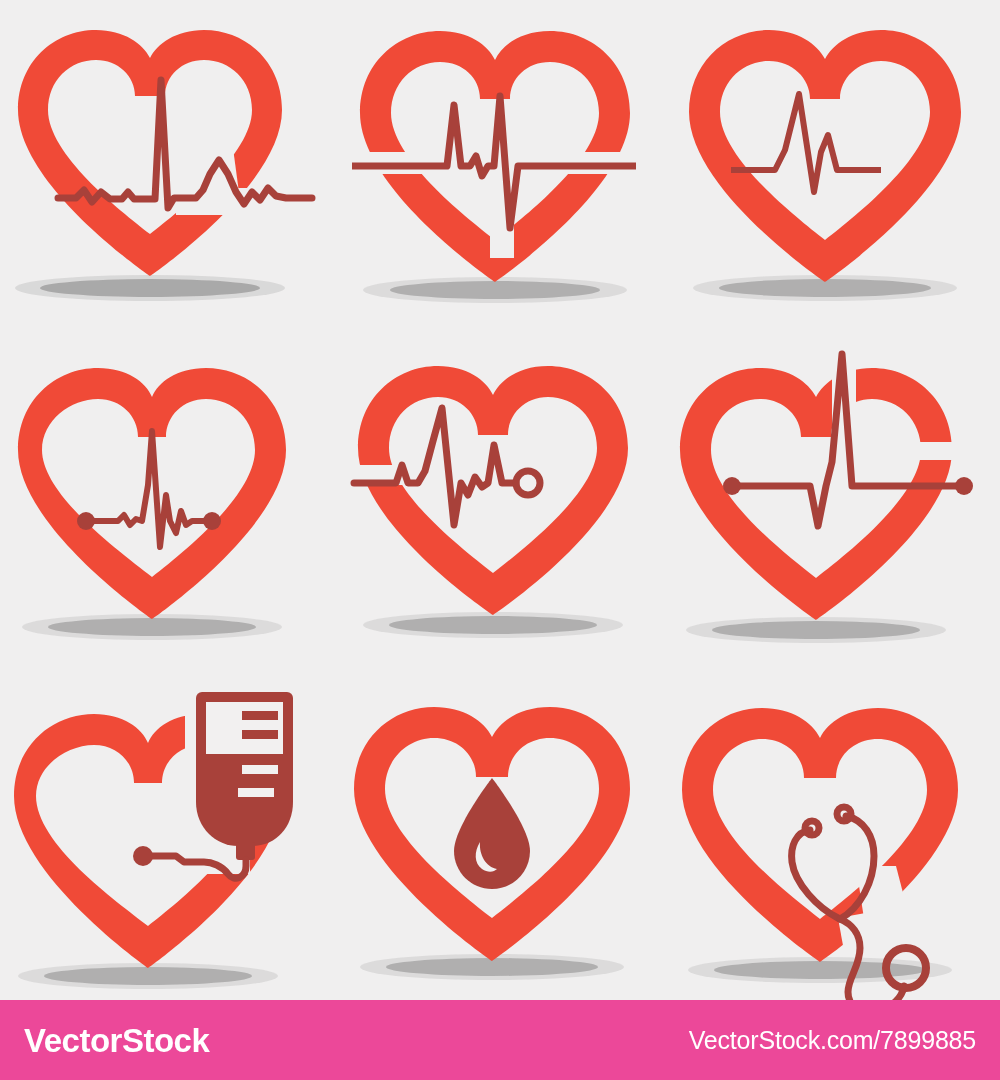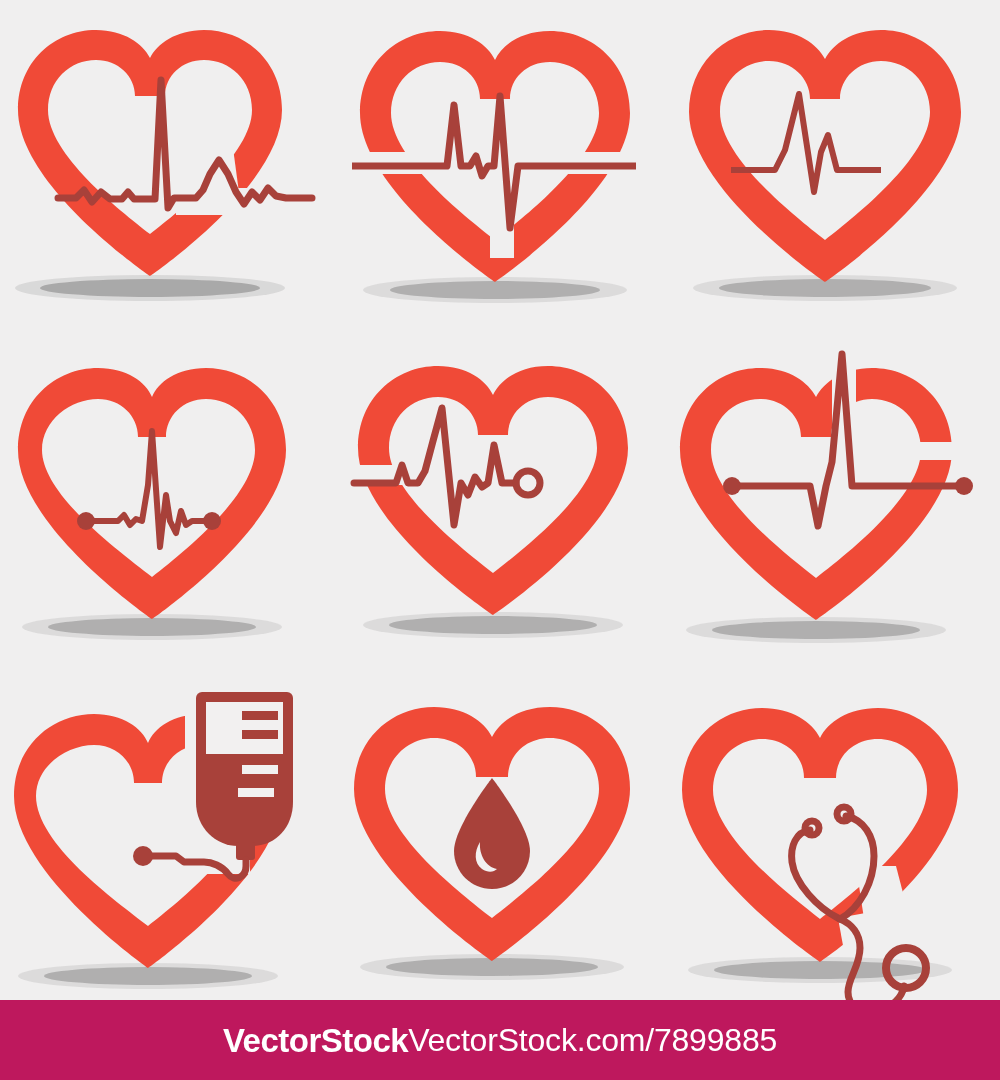--- a/index.html
+++ b/index.html
@@ -27,38 +27,38 @@
     position:relative;
     display:flex;
     align-items:center;
     justify-content:center;
   }
   .icon-cell svg{display:block;}
   
   #footer{
     position:absolute;left:0;top:1000px;
     width:1000px;height:80px;
-    background:#be185d;
+    background:#ec4899;
     display:flex;
     align-items:center;
-    justify-content:center;
+    justify-content:space-between;
     box-sizing:border-box;
-    padding:0 44px;
+    padding:0 24px;
   }
   #brand{
     color:#ffffff;
     font-size:33px;
     font-weight:bold;
     letter-spacing:-0.5px;
     font-family:"Liberation Sans", sans-serif;
     line-height:1;
   }
   #url{
     color:#ffffff;
-    font-size:32px;
+    font-size:25px;
     font-weight:normal;
     letter-spacing:-0.2px;
     font-family:"Liberation Sans", sans-serif;
     line-height:1;
   }
 </style>
 </head>
 <body>
 
 <div id="canvas">

